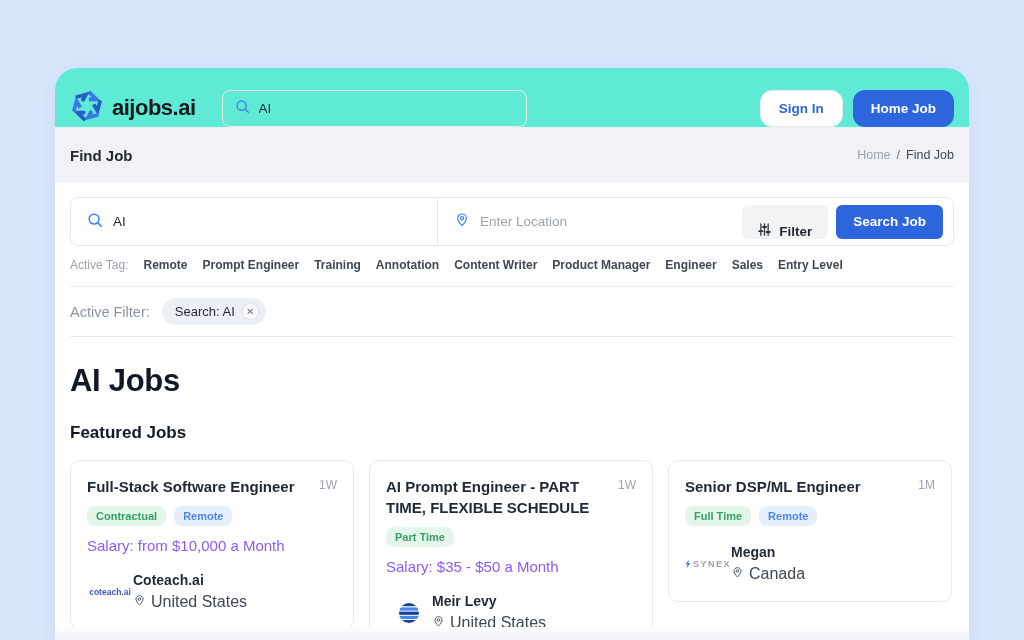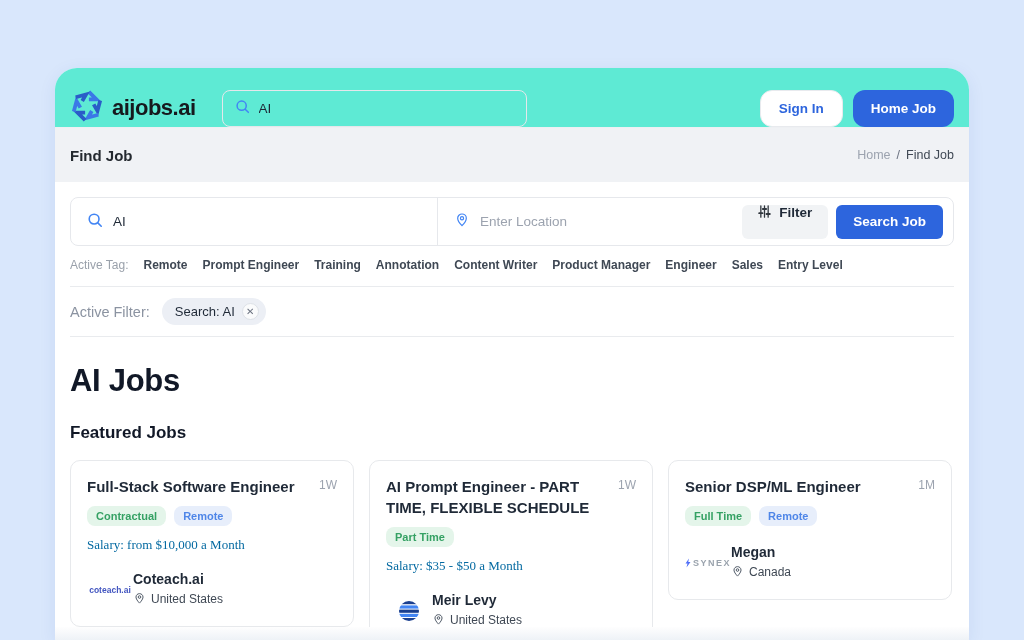--- a/index.html
+++ b/index.html
@@ -39,21 +39,21 @@
   
   .content { padding:0 15px; }
 
   .search-panel { margin-top:15px; height:49px; border:1px solid #e6e8ec; border-radius:8px;
                   display:flex; align-items:center; overflow:hidden; background:#fff; }
   .panel-field { display:flex; align-items:center; gap:10px; padding:0 16px; height:100%; }
   .kw-field { width:367px; flex:none; border-right:1px solid #e6e8ec; }
   .loc-field { flex:1; }
   .panel-field input::placeholder { color:#9ca3af; }
   .filter-btn { flex:none; height:34px; background:#f1f3f5; border:none; border-radius:6px;
-                display:inline-flex; align-items:flex-start; gap:8px; padding:0 16px;
+                display:inline-flex; align-items:flex-end; gap:8px; padding:0 16px;
                 font-size:13.5px; font-weight:700; color:#1f2937; cursor:pointer; margin-right:8px;
                 font-family:"Liberation Sans", sans-serif; }
   .searchjob-btn { flex:none; height:34px; border-radius:6px; margin-right:10px;
                    background:#2d65dd; color:#fff; font-size:13.5px; font-weight:700;
                    border:none; padding:0 17px; cursor:pointer;
                    font-family:"Liberation Sans", sans-serif; }
 
   .tags-row { margin-top:12px; display:flex; align-items:center; gap:15px; flex-wrap:wrap; }
   .tags-label { font-size:12px; color:#9aa1ab; }
   .tag { font-size:12px; font-weight:700; color:#3f4854; cursor:pointer; }
@@ -74,25 +74,25 @@
   .cards { margin-top:17px; display:flex; gap:15px; align-items:flex-start; }
   .card { width:284px; border:1px solid #e7e9ec; border-radius:10px; padding:15px 16px 18px;
           background:#fff; cursor:pointer; }
   .card-head { display:flex; justify-content:space-between; align-items:flex-start; }
   .job-title { font-size:15px; font-weight:700; color:#1f2937; line-height:1.4; padding-right:10px; }
   .job-age { font-size:12px; color:#9ca3af; flex:none; margin-top:2px; }
   .badges { margin-top:9px; display:flex; gap:8px; }
   .badge { font-size:11px; font-weight:700; padding:4px 9px; border-radius:8px; }
   .badge-green { color:#35a164; background:#e4f5ea; }
   .badge-blue  { color:#4f86e8; background:#e7eefb; }
-  .salary { margin-top:11px; font-size:13px; color:#0369a1;font-family:Liberation Serif, serif; }
+  .salary { margin-top:11px; font-size:15px; color:#8b5cf6; }
   .company-row { margin-top:18px; display:flex; align-items:center; }
   .logo-box { width:46px; flex:none; display:flex; align-items:center; justify-content:center; gap:2px; }
   .company-name { font-size:14px; font-weight:700; color:#1f2937; margin-bottom:5px; }
-  .loc-line { display:flex; gap:5px; font-size:12px; color:#3f4854; }
+  .loc-line { display:flex; gap:5px; font-size:16px; color:#3f4854; }
   .logo-coteach { font-size:8.5px; font-weight:700; color:#4356c0; }
   .logo-synex { font-size:9px; font-weight:700; color:#9aa3ad; letter-spacing:1.5px; }
 
   .footer-hint { position:absolute; left:0; right:0; bottom:0; height:13px;
                  background:linear-gradient(180deg,#fefefe,#eef2f7); }
 </style>
 </head>
 <body>
 
 <div class="app">

